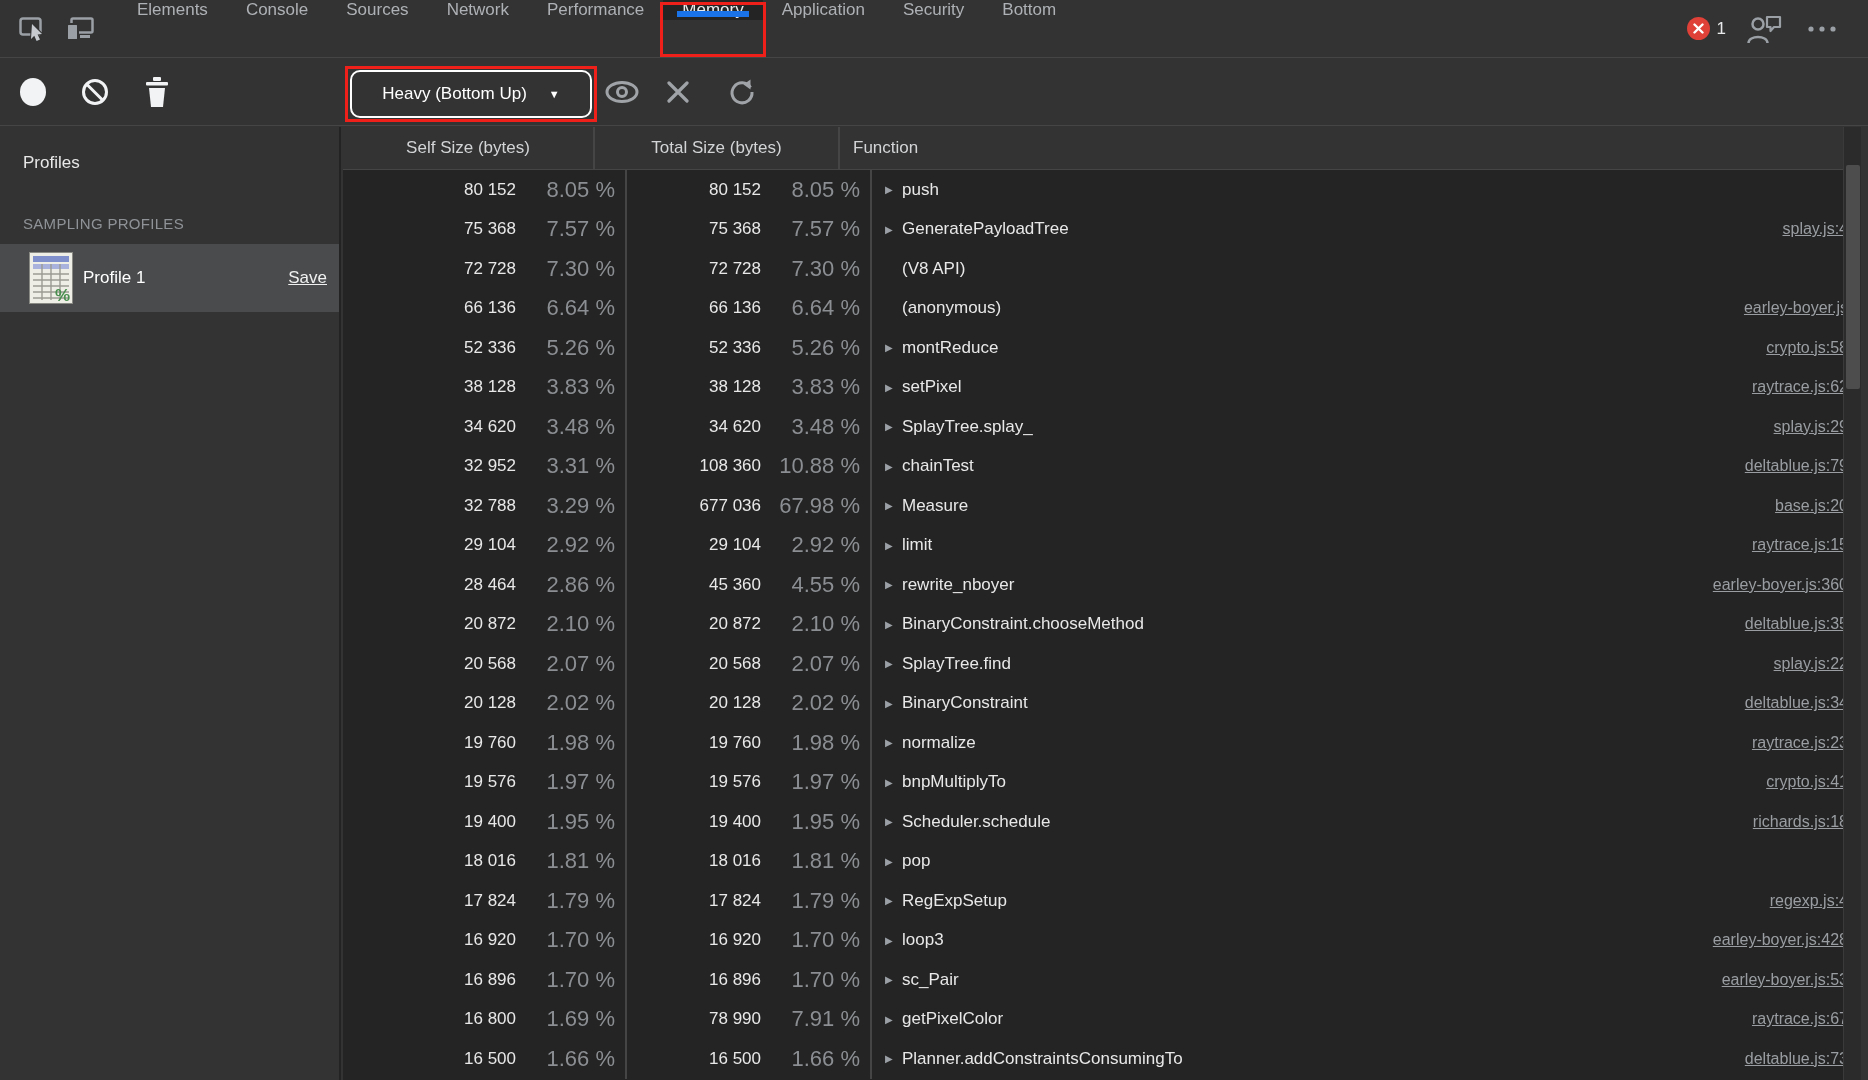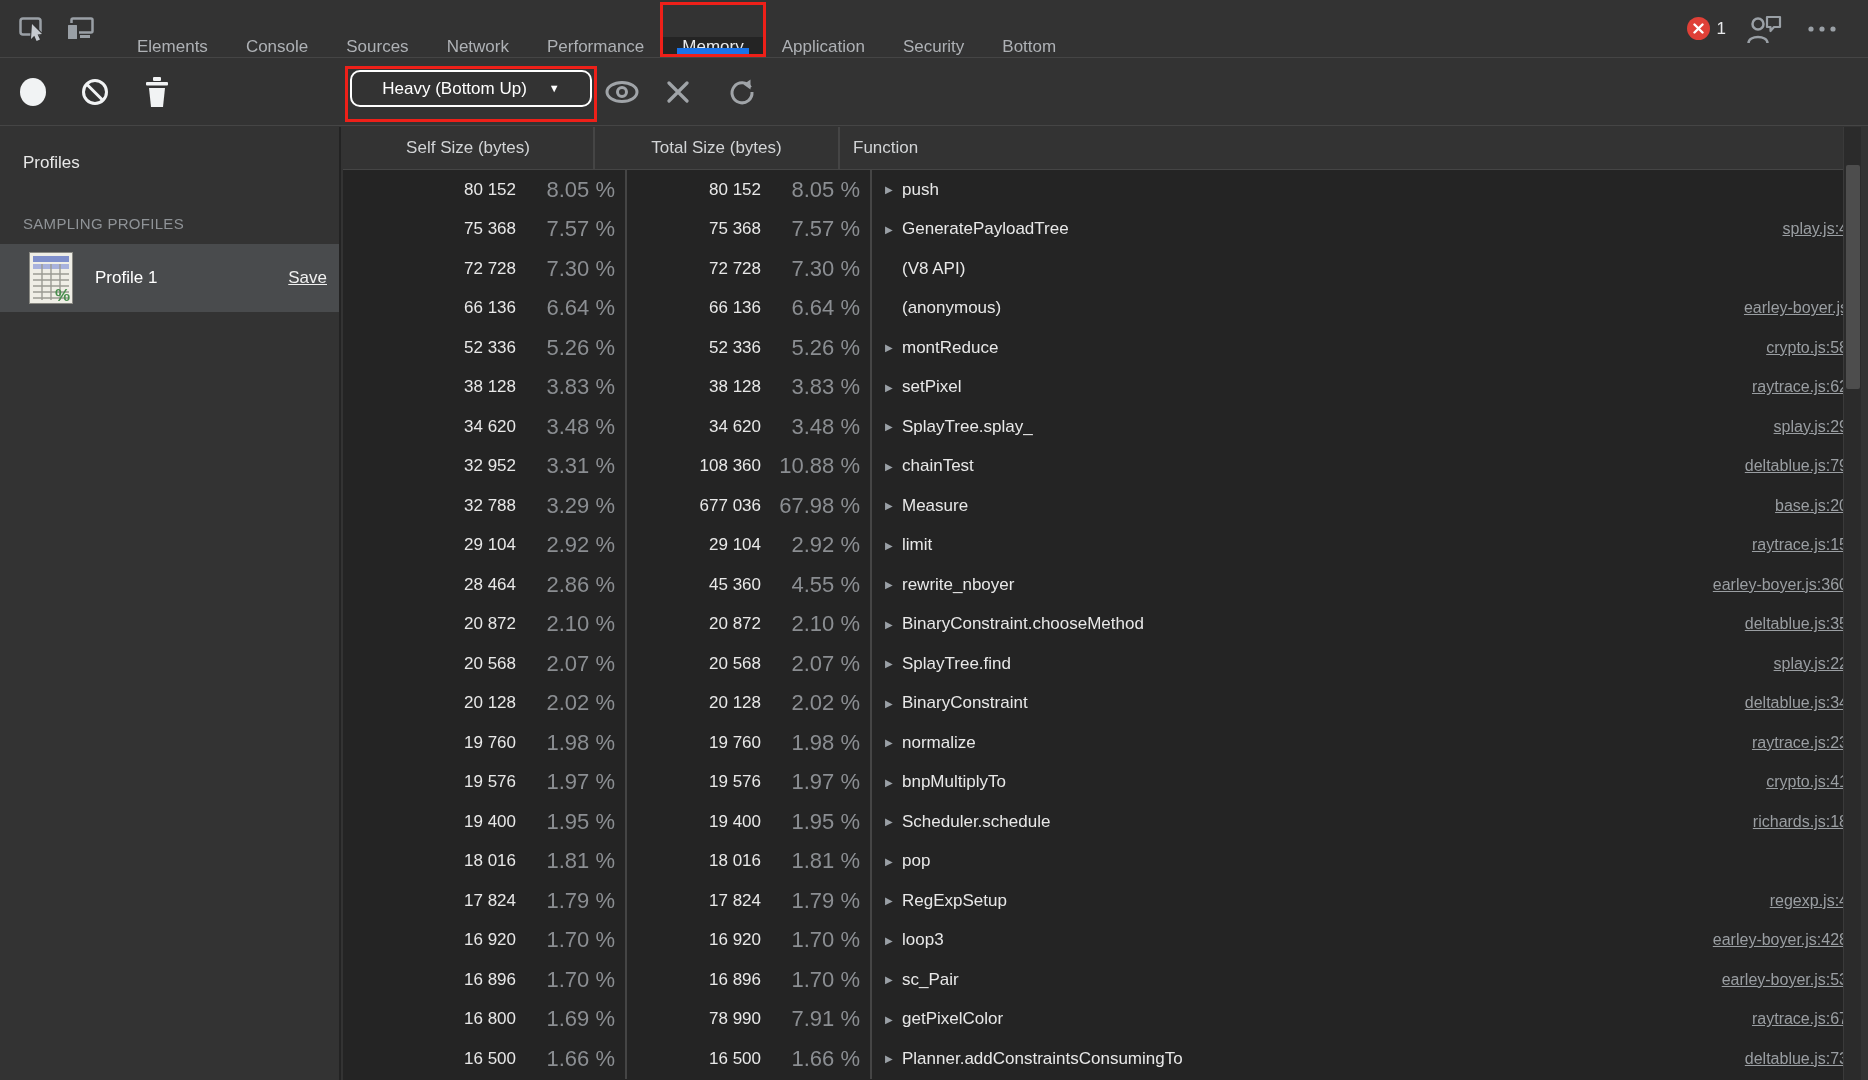--- a/index.html
+++ b/index.html
@@ -15,21 +15,21 @@
   *{margin:0;padding:0;box-sizing:border-box;}
   html,body{width:1868px;height:1080px;overflow:hidden;background:var(--panel-bg);
     font-family:"Liberation Sans","DejaVu Sans",sans-serif;}
   .stage{position:relative;width:1868px;height:1080px;background:var(--panel-bg);}
 
   
   .tabbar{position:absolute;left:0;top:0;width:1868px;height:58px;background:var(--panel-bg);
     border-bottom:1px solid #454545;display:flex;align-items:stretch;}
   .icon-btn{width:48px;display:flex;align-items:center;justify-content:center;cursor:pointer;}
   .icon-btn:first-child{margin-left:8px;}
-  .tabs{display:flex;margin-left:14px;align-items:flex-end;}
+  .tabs{display:flex;margin-left:14px;align-items:flex-start;}
   .tab{padding:0 19px;display:flex;align-items:center;font-size:17px;color:#aeb1b5;
     position:relative;white-space:nowrap;cursor:pointer;}
   .tab.active{background:#242424;color:#e9eaec;}
   .tab.active::after{content:'';position:absolute;left:14px;right:14px;bottom:3px;height:6px;
     background:var(--accent-blue);}
   .tabbar-right{margin-left:auto;display:flex;align-items:center;gap:18px;padding-right:26px;}
   .err-badge{display:flex;align-items:center;gap:7px;cursor:pointer;}
   .err-circle{width:23px;height:23px;border-radius:50%;background:var(--error-red);
     display:flex;align-items:center;justify-content:center;}
   .err-count{color:#e9eaec;font-size:17px;}
@@ -38,37 +38,37 @@
   .anno{position:absolute;border:3px solid var(--annotation-red);pointer-events:none;z-index:50;}
   #box-dropdown{left:345px;top:66px;width:252px;height:56px;}
 
   
   .toolbar{position:absolute;left:0;top:58px;width:1868px;height:68px;background:var(--panel-bg);
     border-bottom:1px solid #454545;}
   .tool{position:absolute;top:0;height:68px;display:flex;align-items:center;justify-content:center;cursor:pointer;}
   #tool-record{left:18px;width:30px;}
   #tool-clear{left:80px;width:30px;}
   #tool-trash{left:142px;width:30px;}
-  .dropdown{position:absolute;left:350px;top:12px;width:242px;height:37px;border:2px solid #ffffff;
+  .dropdown{position:absolute;left:350px;top:12px;width:242px;height:48px;border:2px solid #ffffff;
     border-radius:10px;display:flex;align-items:center;justify-content:center;gap:22px;
     color:#ffffff;font-size:17px;cursor:pointer;background:transparent;}
   .dropdown .caret{font-size:11px;line-height:1;}
   #tool-eye{left:604px;width:36px;}
   #tool-x{left:662px;width:32px;}
   #tool-refresh{left:726px;width:32px;}
 
   
   .sidebar{position:absolute;left:0;top:127px;width:341px;height:953px;background:var(--panel-bg);
     border-right:2px solid #232323;}
   .sb-title{position:absolute;left:23px;top:26px;font-size:17px;color:var(--text-primary);}
   .sb-section{position:absolute;left:23px;top:88px;font-size:15px;letter-spacing:.3px;color:#8f9397;}
   .profile-row{position:absolute;left:0;top:117px;width:100%;height:68px;background:#494b4d;
     display:flex;align-items:center;cursor:pointer;}
   .profile-icon{margin-left:29px;width:44px;height:52px;flex-shrink:0;}
-  .profile-name{margin-left:22px;font-size:17px;color:#ffffff;}
+  .profile-name{margin-left:10px;font-size:17px;color:#ffffff;}
   .profile-save{margin-left:auto;margin-right:12px;font-size:17px;color:#f0f0f0;
     text-decoration:underline;cursor:pointer;}
 
   
   .grid{position:absolute;left:343px;top:127px;width:1500px;height:953px;background:var(--row-bg);}
   .grid-header{position:absolute;left:0;top:0;width:100%;height:43px;background:var(--panel-bg);
     border-bottom:1px solid #454545;display:flex;}
   .h-cell{display:flex;align-items:center;justify-content:center;font-size:17px;color:#d2d4d6;cursor:pointer;}
   .h-self{width:250px;}
   .h-total{width:245px;border-left:2px solid var(--sep);}

